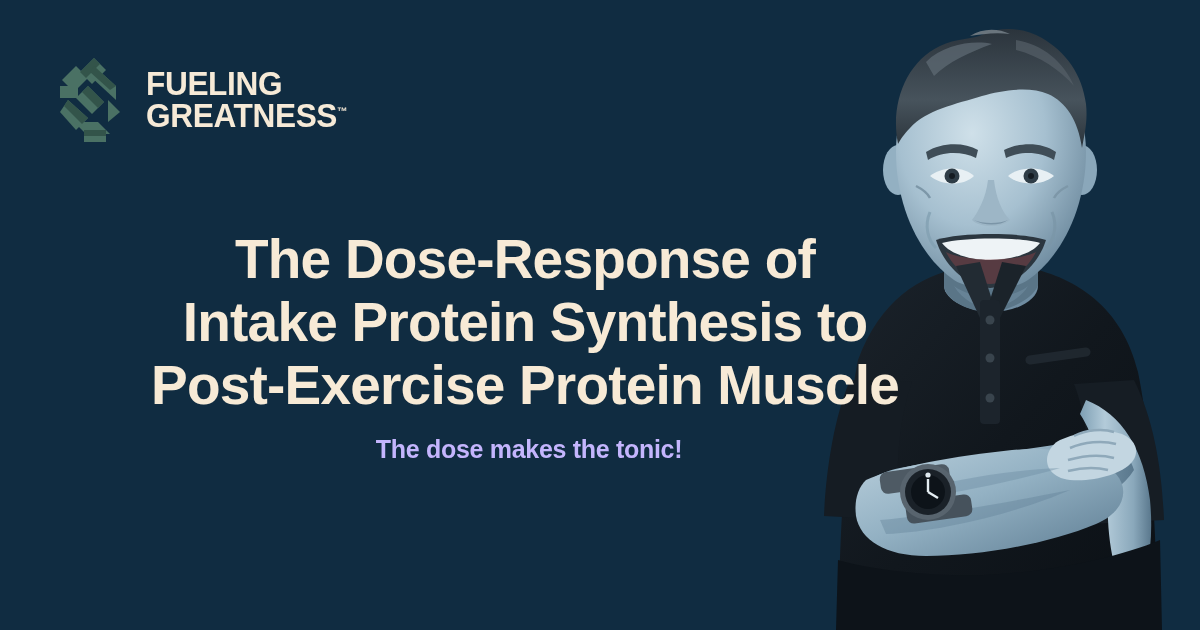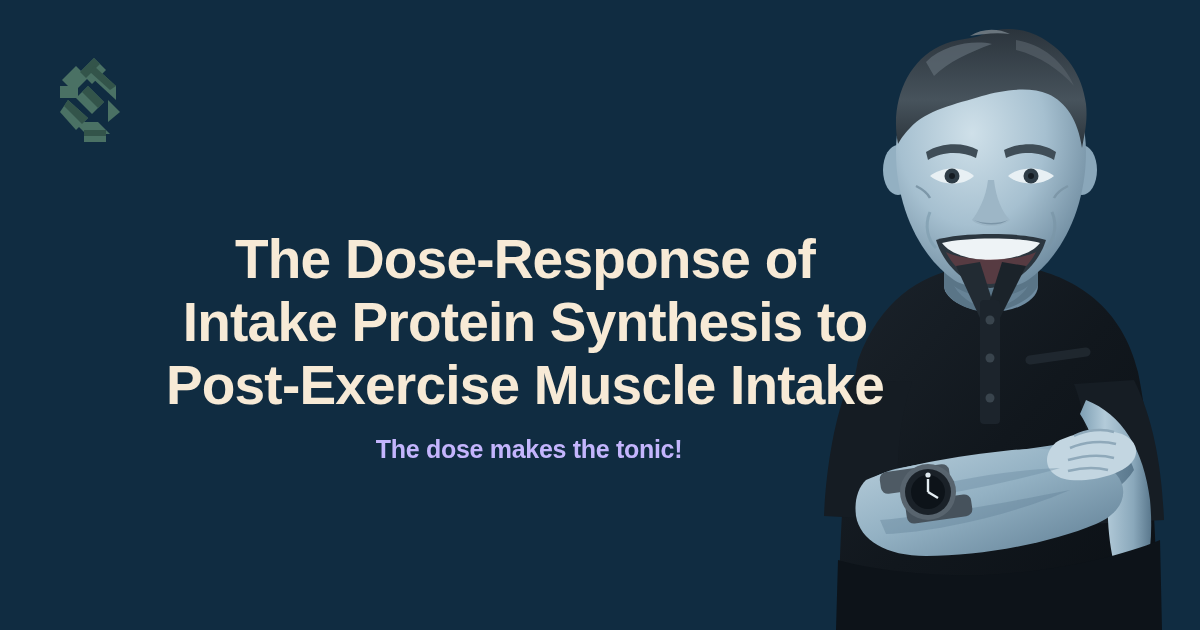--- a/index.html
+++ b/index.html
@@ -234,24 +234,28 @@
         </g>
         <g fill="#33544a">
           <polygon points="22,16 36,2 42,8 28,22"></polygon>
           <polygon points="36,10 58,30 52,34 32,16"></polygon>
           <polygon points="30,30 46,46 40,52 24,36"></polygon>
           <polygon points="10,44 30,62 24,68 6,50"></polygon>
           <polygon points="26,74 48,74 48,80 26,80"></polygon>
         </g>
       </svg>
     </span>
+    <span class="logo-word">
+      <span class="lw lw1">FUELING</span>
+      <span class="lw lw2"><span>GREATNESS</span><span class="tm">™</span></span>
+    </span>
   </div>
 
   <div class="copy">
     <h1 class="headline">
       <span class="hl-line">The Dose-Response of</span>
       <span class="hl-line">Intake Protein Synthesis to</span>
-      <span class="hl-line">Post-Exercise Muscle Intake</span>
+      <span class="hl-line">Post-Exercise Protein Muscle</span>
     </h1>
     <p class="subtitle">The dose makes the tonic!</p>
   </div>
 
 </div>
 
 </body></html>

